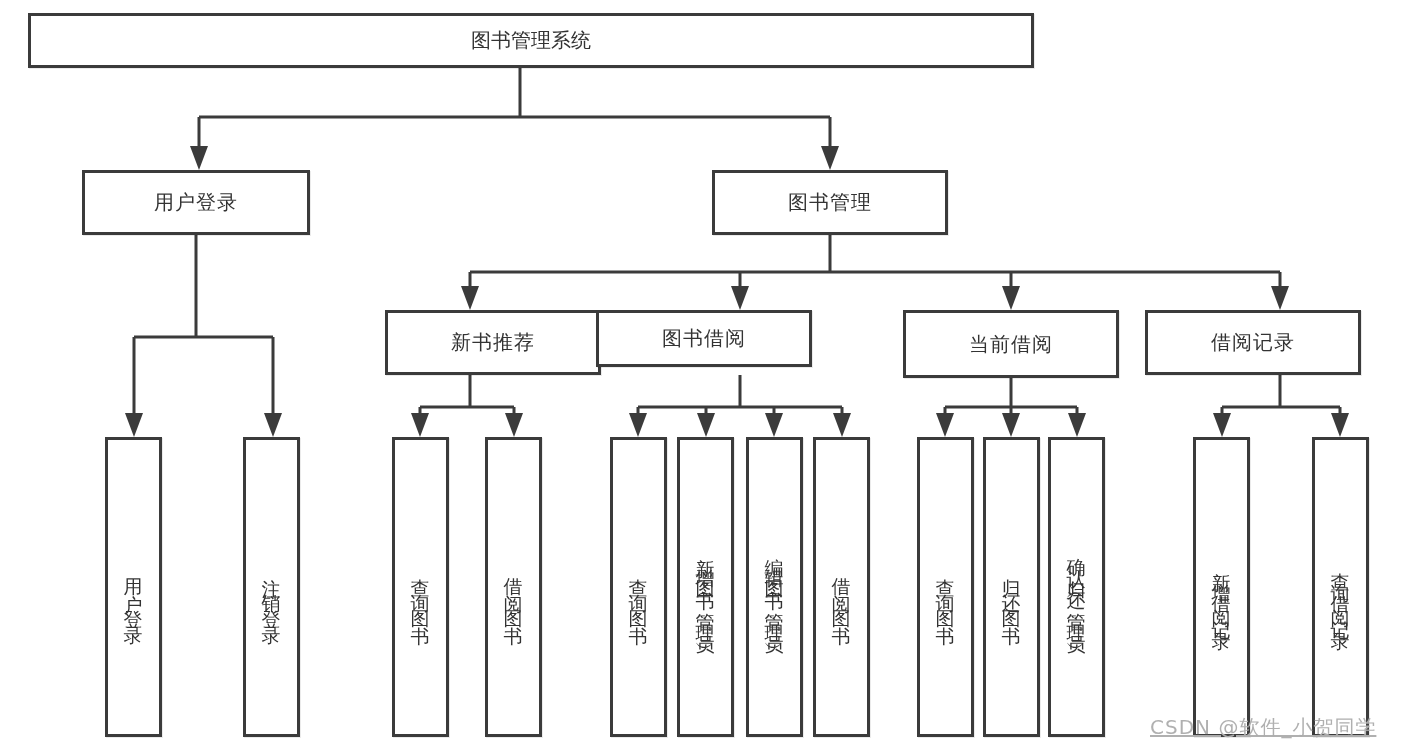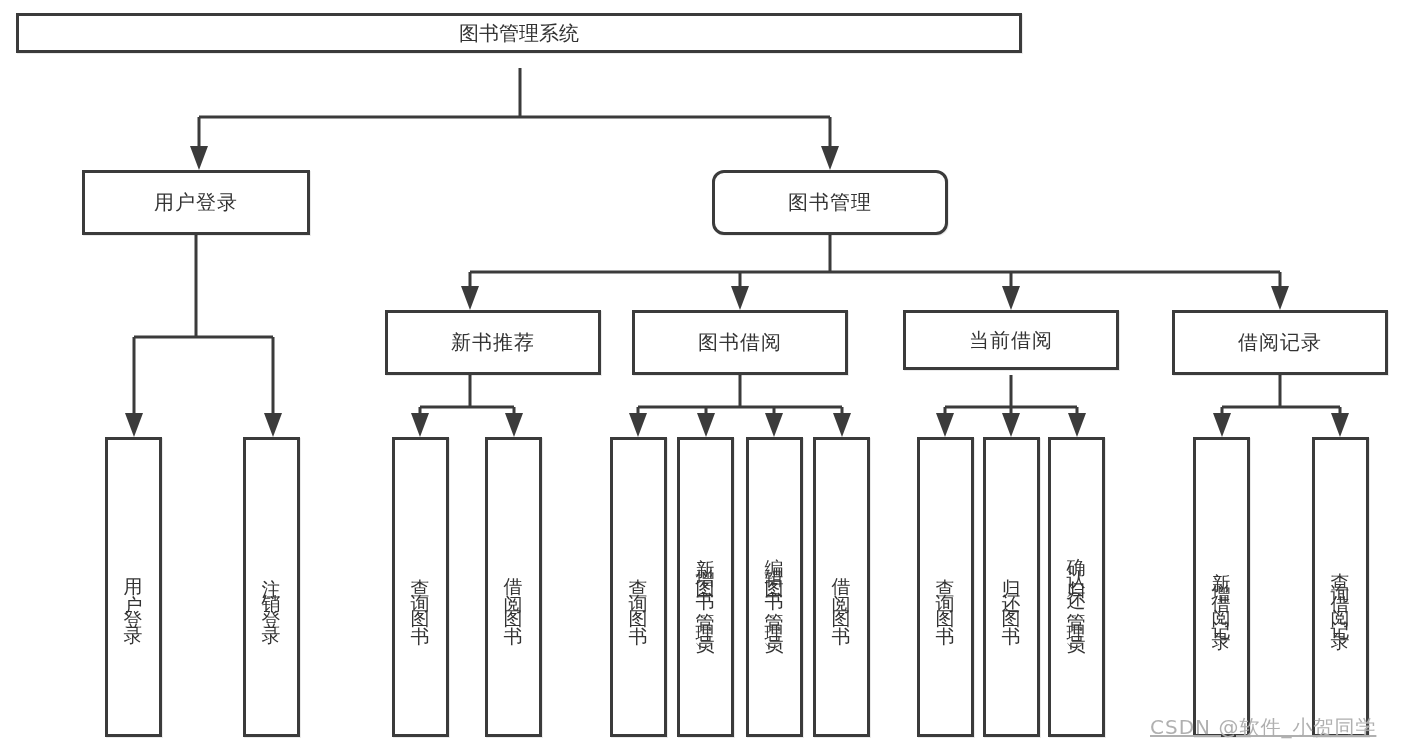--- a/index.html
+++ b/index.html
@@ -116,41 +116,41 @@
       <polygon points="765,413 783,413 774,437"></polygon>
       <polygon points="833,413 851,413 842,437"></polygon>
       <polygon points="936,413 954,413 945,437"></polygon>
       <polygon points="1002,413 1020,413 1011,437"></polygon>
       <polygon points="1068,413 1086,413 1077,437"></polygon>
       <polygon points="1213,413 1231,413 1222,437"></polygon>
       <polygon points="1331,413 1349,413 1340,437"></polygon>
     </g>
   </svg>
 
-  <div class="node root" style="left:16px; top:13px; width:1006px; height:40px;">
+  <div class="node root" style="left:28px; top:13px; width:1006px; height:55px;">
     <span>图书管理系统</span>
   </div>
 
   <div class="node hnode" style="left:82px; top:170px; width:228px; height:65px;">
     <span>用户登录</span>
   </div>
-  <div class="node hnode" style="left:712px; top:170px; width:236px; height:65px;border-radius:12px;">
+  <div class="node hnode" style="left:712px; top:170px; width:236px; height:65px;">
     <span>图书管理</span>
   </div>
 
   <div class="node hnode" style="left:362px; top:310px; width:216px; height:65px;margin-left:23px;">
     <span>新书推荐</span>
   </div>
-  <div class="node hnode" style="left:632px; top:310px; width:216px; height:65px;">
+  <div class="node hnode" style="left:596px; top:310px; width:216px; height:57px;">
     <span>图书借阅</span>
   </div>
-  <div class="node hnode" style="left:903px; top:310px; width:216px; height:60px;">
+  <div class="node hnode" style="left:903px; top:310px; width:216px; height:68px;">
     <span>当前借阅</span>
   </div>
-  <div class="node hnode" style="left:1172px; top:310px; width:216px; height:65px;">
+  <div class="node hnode" style="left:1145px; top:310px; width:216px; height:65px;">
     <span>借阅记录</span>
   </div>
 
   <div class="node leaf" style="left:105px;">
     <span class="vtext">用户登录</span>
   </div>
   <div class="node leaf" style="left:243px;">
     <span class="vtext">注销登录</span>
   </div>
 

